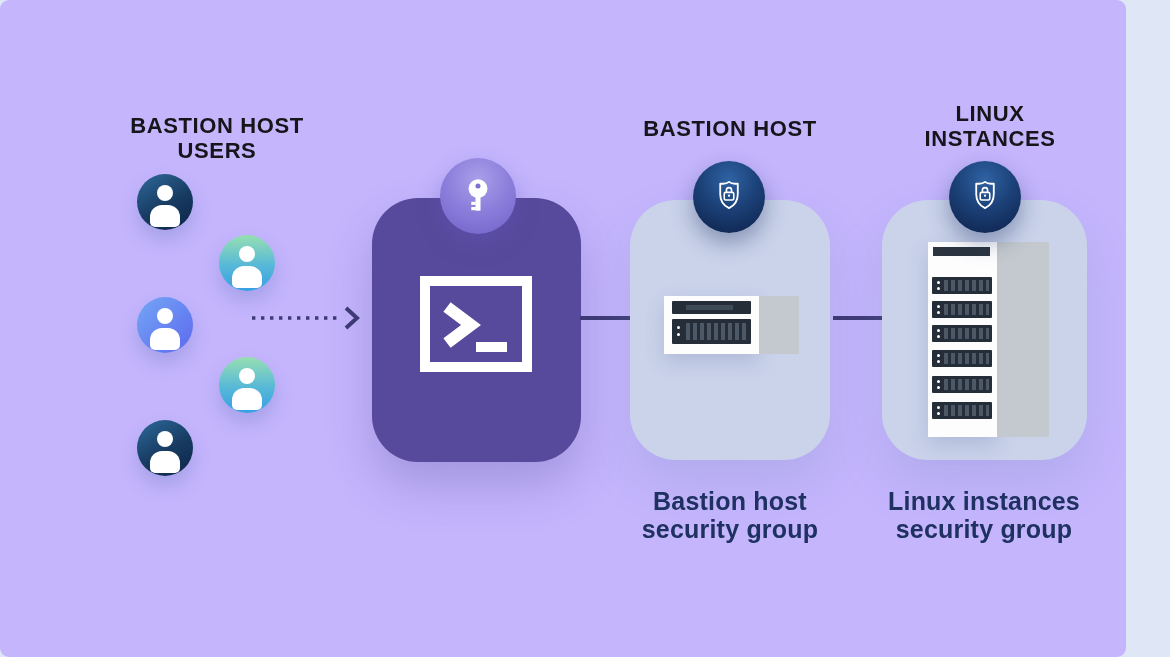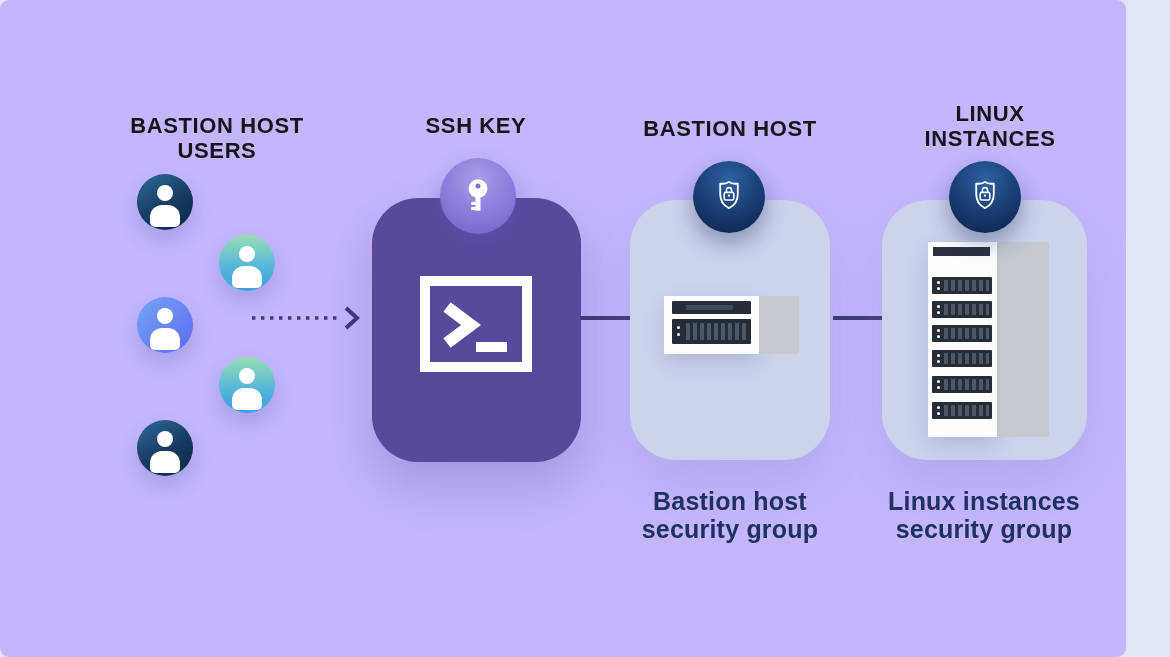--- a/index.html
+++ b/index.html
@@ -101,21 +101,20 @@
   }
   .cap-bastion{left:605px;top:487px;width:250px;}
   .cap-linux{left:859px;top:487px;width:250px;}
 </style>
 </head>
 <body>
 
 <div class="canvas">
 
   <div class="col-title t-users">BASTION HOST USERS</div>
-  <div class="col-title t-ssh">SSH KEY</div>
   <div class="col-title t-bastion">BASTION HOST</div>
   <div class="col-title t-linux">LINUX INSTANCES</div>
 
   <div class="user-icon u-navy" style="left:137px;top:174px">
     <span class="p-head"></span>
       <span class="p-body"></span>
   </div>
   <div class="user-icon u-teal" style="left:219px;top:235px">
     <span class="p-head"></span>
       <span class="p-body"></span>

